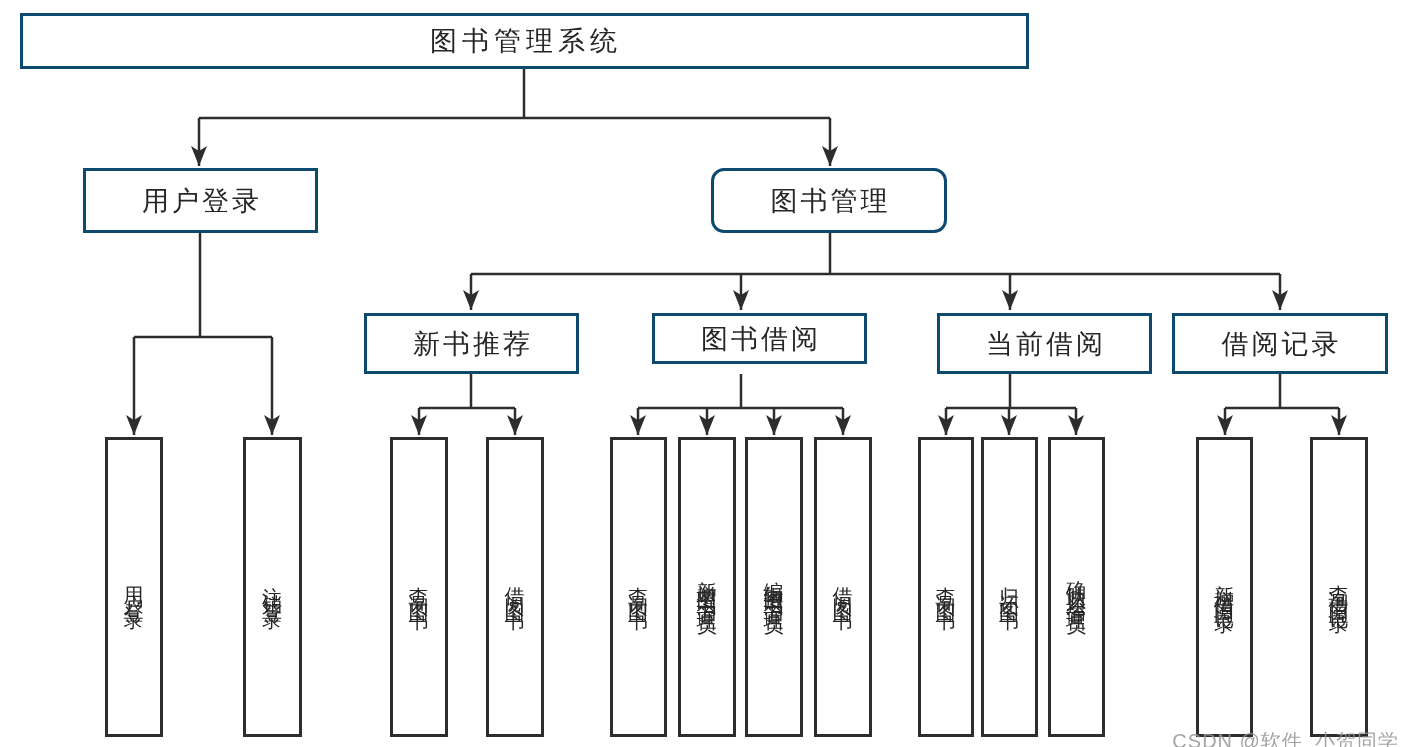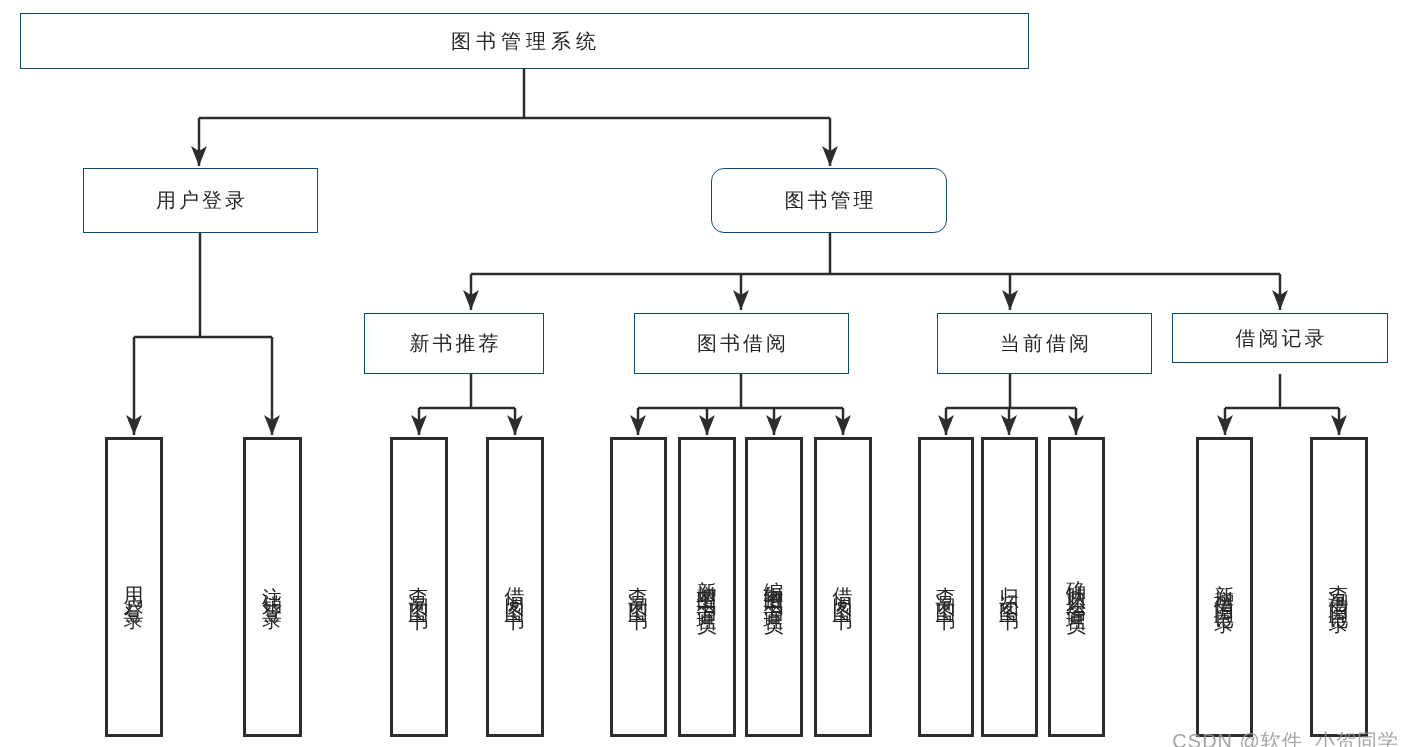--- a/index.html
+++ b/index.html
@@ -12,27 +12,27 @@
     overflow: hidden;
   }
   .connectors {
     position: absolute;
     left: 0; top: 0;
     width: 1405px; height: 747px;
   }
   .box {
     position: absolute;
     box-sizing: border-box;
-    border: 1px solid #0c4a6e;
+    border: 3px solid #0c4a6e;
     background: #ffffff;
     display: flex;
     align-items: center;
     justify-content: center;
     color: #262626;
-    font-size: 20px;
+    font-size: 27px;
     letter-spacing: 3px;
     text-indent: 3px; 
     white-space: nowrap;
   }
   .vbox {
     position: absolute;
     box-sizing: border-box;
     border: 3px solid #2d2d2d;
     background: #ffffff;
     display: flex;
@@ -96,24 +96,24 @@
     <path d="M1076,408 V435" fill="none" stroke="#2d2d2d" stroke-width="2.5" marker-end="url(#arr)"></path>
     <path d="M1225,408 V435" fill="none" stroke="#2d2d2d" stroke-width="2.5" marker-end="url(#arr)"></path>
     <path d="M1339,408 V435" fill="none" stroke="#2d2d2d" stroke-width="2.5" marker-end="url(#arr)"></path>
   </svg>
 
   <div class="box" style="left:20px; top:13px; width:1009px; height:56px; letter-spacing:5px;">图书管理系统</div>
 
   <div class="box" style="left:83px; top:168px; width:235px; height:65px;">用户登录</div>
   <div class="box" style="left:711px; top:168px; width:236px; height:65px;border-radius:13px;">图书管理</div>
 
-  <div class="box" style="left:364px; top:313px; width:180px; height:61px;">新书推荐</div>
-  <div class="box" style="left:634px; top:313px; width:215px; height:61px;">图书借阅</div>
+  <div class="box" style="left:364px; top:313px; width:215px; height:61px;">新书推荐</div>
+  <div class="box" style="left:652px; top:313px; width:215px; height:51px;">图书借阅</div>
   <div class="box" style="left:937px; top:313px; width:215px; height:61px;">当前借阅</div>
-  <div class="box" style="left:1172px; top:313px; width:216px; height:50px;">借阅记录</div>
+  <div class="box" style="left:1172px; top:313px; width:216px; height:61px;">借阅记录</div>
 
   <div class="vbox" style="left:105px; top:437px; width:58px; height:300px;">
     <span class="vtext">用户登录</span>
   </div>
   <div class="vbox" style="left:243px; top:437px; width:59px; height:300px;">
     <span class="vtext">注销登录</span>
   </div>
 
   <div class="vbox" style="left:390px; top:437px; width:58px; height:300px;">
     <span class="vtext">查询图书</span>

